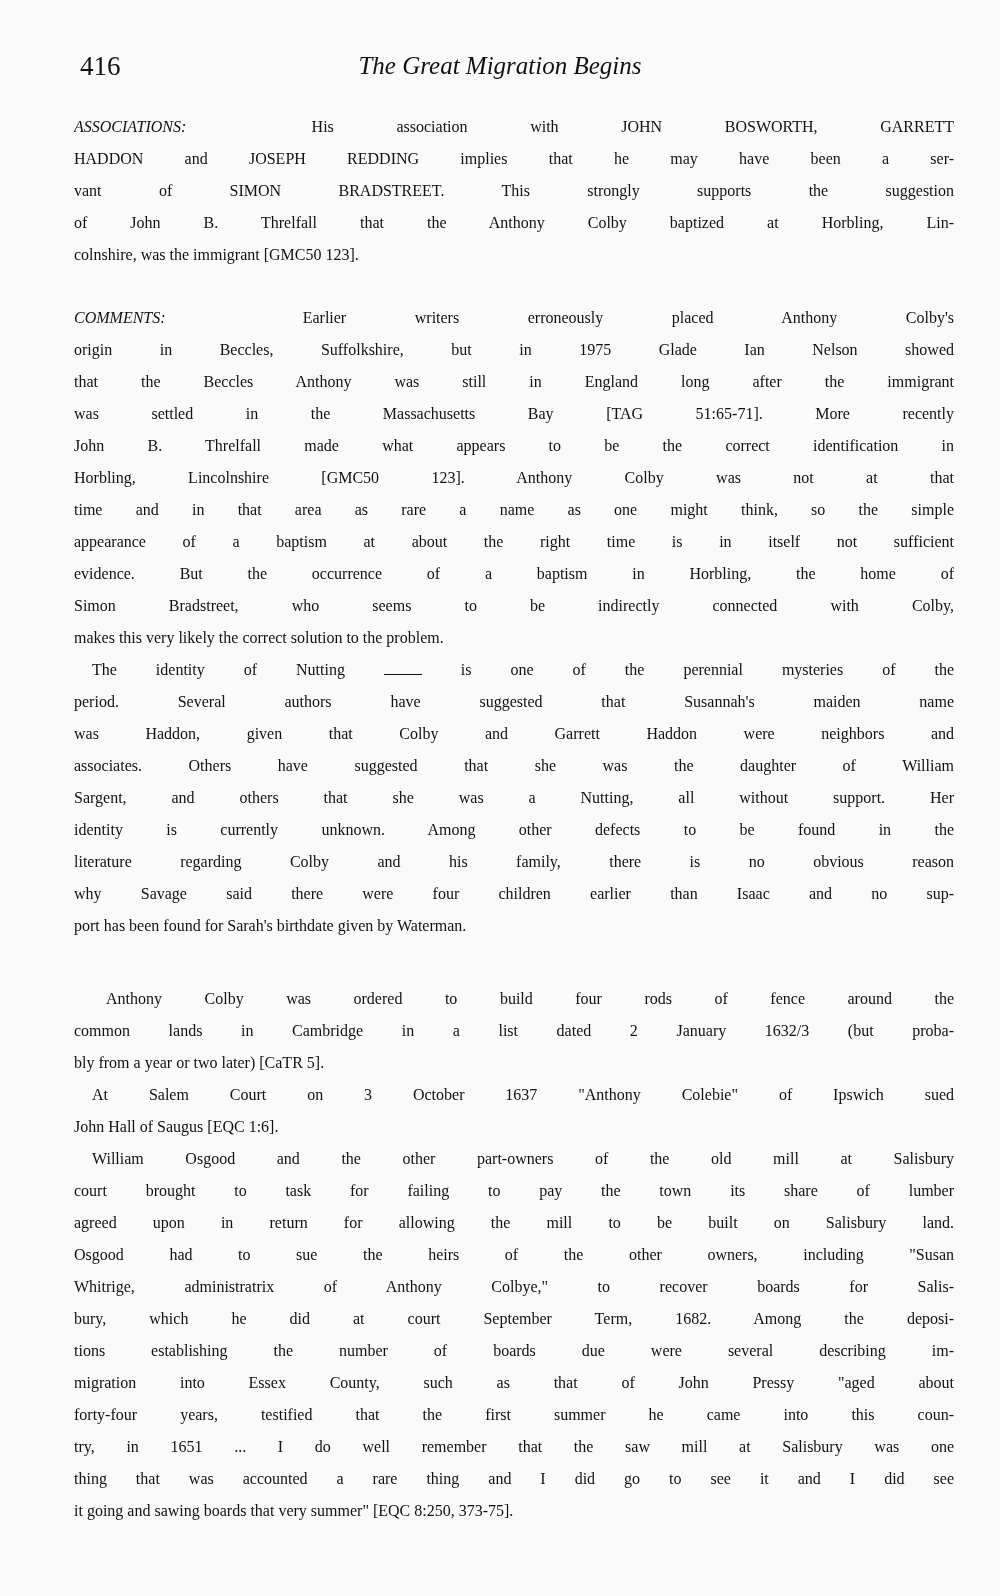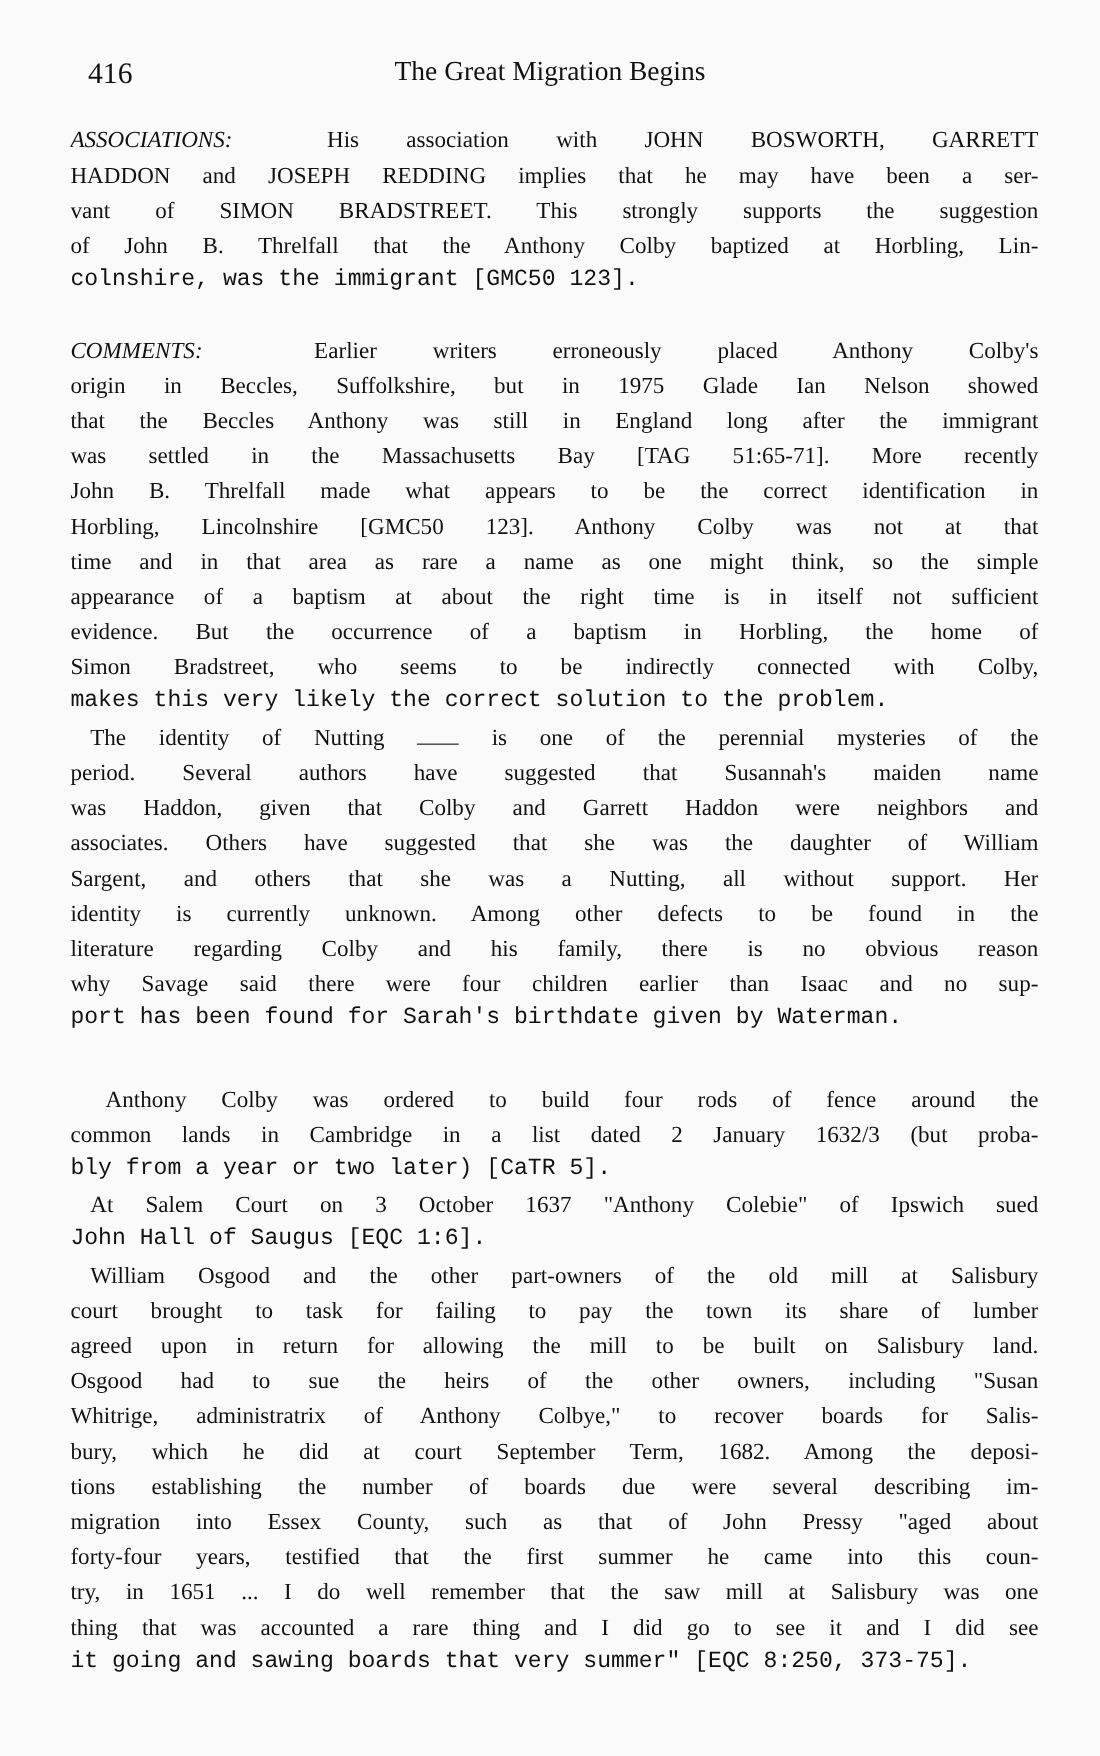--- a/index.html
+++ b/index.html
@@ -29,45 +29,45 @@
       font-size: 27px;
       line-height: 40px;
       margin-left: 20px;
     }
     .running-title {
       position: absolute;
       left: 0;
       width: 880px;
       top: 0;
       text-align: center;
+      font-style: italic;
       font-size: 25px;
       line-height: 40px;
     }
     .body-text {
       position: absolute;
-      left: 64px;
+      left: 74px;
       width: 880px;
       top: 111px;
-      font-size: 21px;
+      font-size: 16px;
     }
     .para {
       margin: 0;
     }
     .line {
       display: block;
       height: 32px;
       line-height: 32px;
       white-space: nowrap;
       text-align: justify;
       text-align-last: justify;
       overflow: hidden;
     }
     .line.last {
       text-align-last: left;
-      font-family: Liberation Mono, monospace;
     }
     .line.indent {
       padding-left: 18px;
     }
     .line.indent2 {
       padding-left: 32px;
       margin-top: 41px;
     }
     .gap {
       height: 31px;

